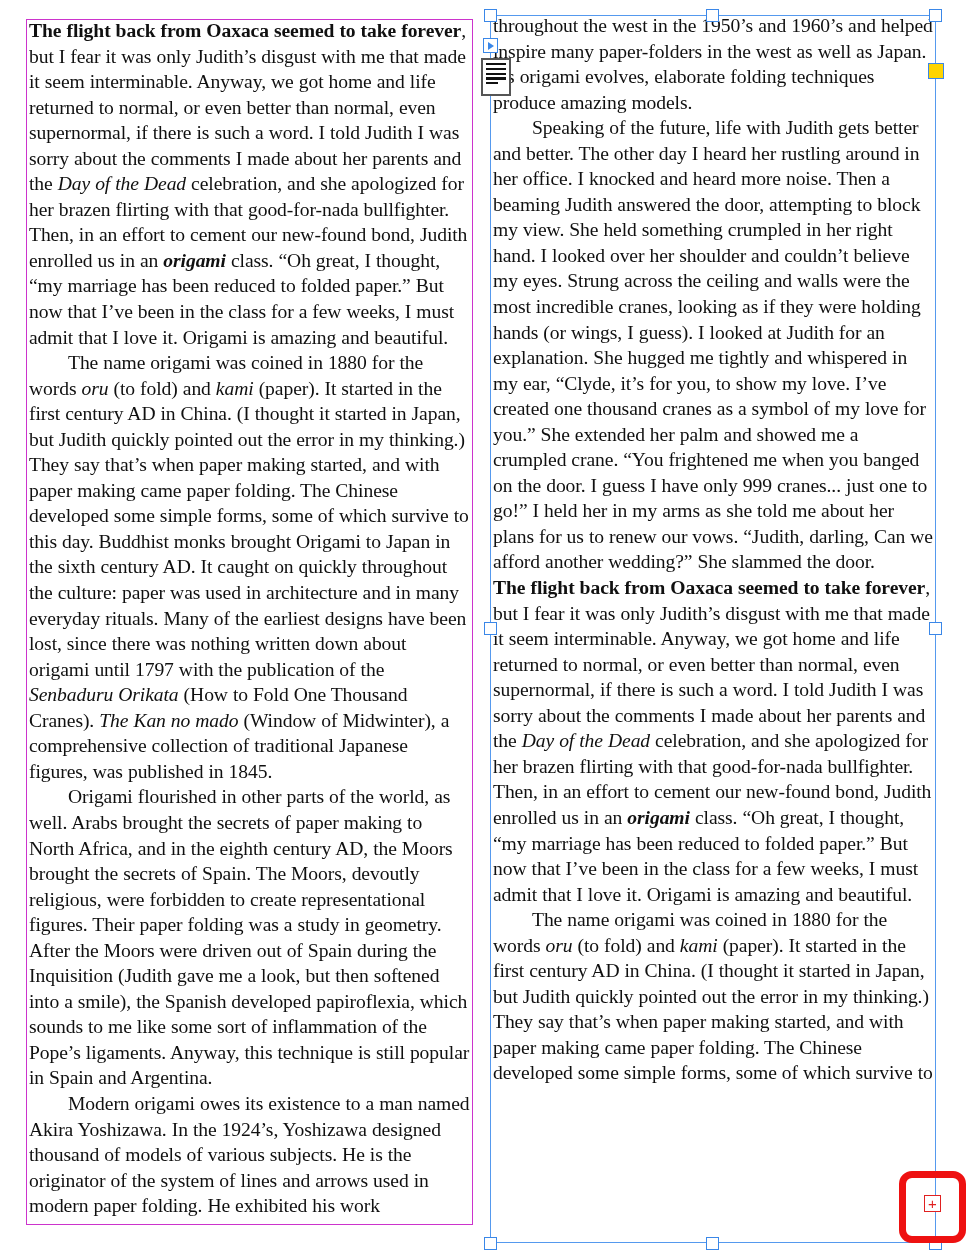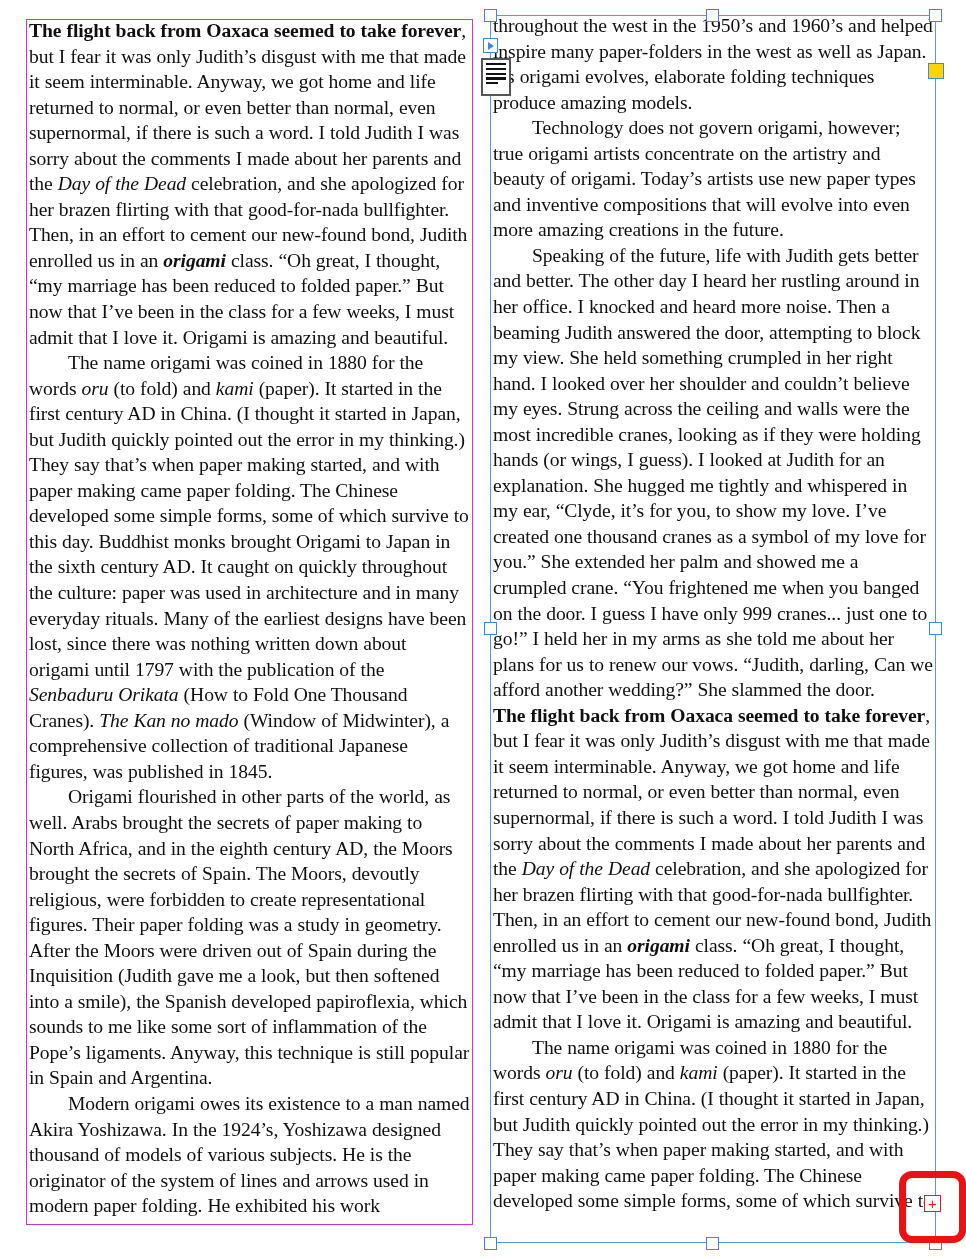--- a/index.html
+++ b/index.html
@@ -185,21 +185,20 @@
           <p class="indent">Origami flourished in other parts of the world, as well. Arabs brought the secrets of paper making to North Africa, and in the eighth century AD, the Moors brought the secrets of Spain. The Moors, devoutly religious, were forbidden to create representational figures. Their paper folding was a study in geometry. After the Moors were driven out of Spain during the Inquisition (Judith gave me a look, but then softened into a smile), the Spanish developed papiroflexia, which sounds to me like some sort of inflammation of the Pope’s ligaments. Anyway, this technique is still popular in Spain and Argentina.</p>
           <p class="indent">Modern origami owes its existence to a man named Akira Yoshizawa. In the 1924’s, Yoshizawa designed thousand of models of various subjects. He is the originator of the system of lines and arrows used in modern paper folding. He exhibited his work</p>
         </div>
     </div>
   </div>
 
   <div class="frame right-frame">
     <div class="frame-clip">
       <div class="frame-text" id="right-text">
           <p class="">throughout the west in the 1950’s and 1960’s and helped inspire many paper-folders in the west as well as Japan. As origami evolves, elaborate folding techniques produce amazing models.</p>
-          <p class="indent">Technology does not govern origami, however; true origami artists concentrate on the artistry and beauty of origami. Today’s artists use new paper types and inventive compositions that will evolve into even more amazing creations in the future.</p>
           <p class="indent">Speaking of the future, life with Judith gets better and better. The other day I heard her rustling around in her office. I knocked and heard more noise. Then a beaming Judith answered the door, attempting to block my view. She held something crumpled in her right hand. I looked over her shoulder and couldn’t believe my eyes. Strung across the ceiling and walls were the most incredible cranes, looking as if they were holding hands (or wings, I guess). I looked at Judith for an explanation. She hugged me tightly and whispered in my ear, “Clyde, it’s for you, to show my love. I’ve created one thousand cranes as a symbol of my love for you.” She extended her palm and showed me a crumpled crane. “You frightened me when you banged on the door. I guess I have only 999 cranes... just one to go!” I held her in my arms as she told me about her plans for us to renew our vows. “Judith, darling, Can we afford another wedding?” She slammed the door.</p>
           <p class=""><b>The flight back from Oaxaca seemed to take forever</b>, but I fear it was only Judith’s disgust with me that made it seem interminable. Anyway, we got home and life returned to normal, or even better than normal, even supernormal, if there is such a word. I told Judith I was sorry about the comments I made about her parents and the <i>Day of the Dead</i> celebration, and she apologized for her brazen flirting with that good-for-nada bullfighter. Then, in an effort to cement our new-found bond, Judith enrolled us in an <span class="bi">origami</span> class. “Oh great, I thought, “my marriage has been reduced to folded paper.” But now that I’ve been in the class for a few weeks, I must admit that I love it. Origami is amazing and beautiful.</p>
           <p class="indent">The name origami was coined in 1880 for the words <i>oru</i> (to fold) and <i>kami</i> (paper). It started in the first century AD in China. (I thought it started in Japan, but Judith quickly pointed out the error in my thinking.) They say that’s when paper making started, and with paper making came paper folding. The Chinese developed some simple forms, some of which survive to</p>
         </div>
     </div>
   </div>
 
   <div id="handles">
       <div class="handle" style="left: 484px; top: 9px; border-color: rgb(58, 135, 232);"></div>
       <div class="handle" style="left: 706px; top: 9px; border-color: rgb(58, 135, 232);"></div>

